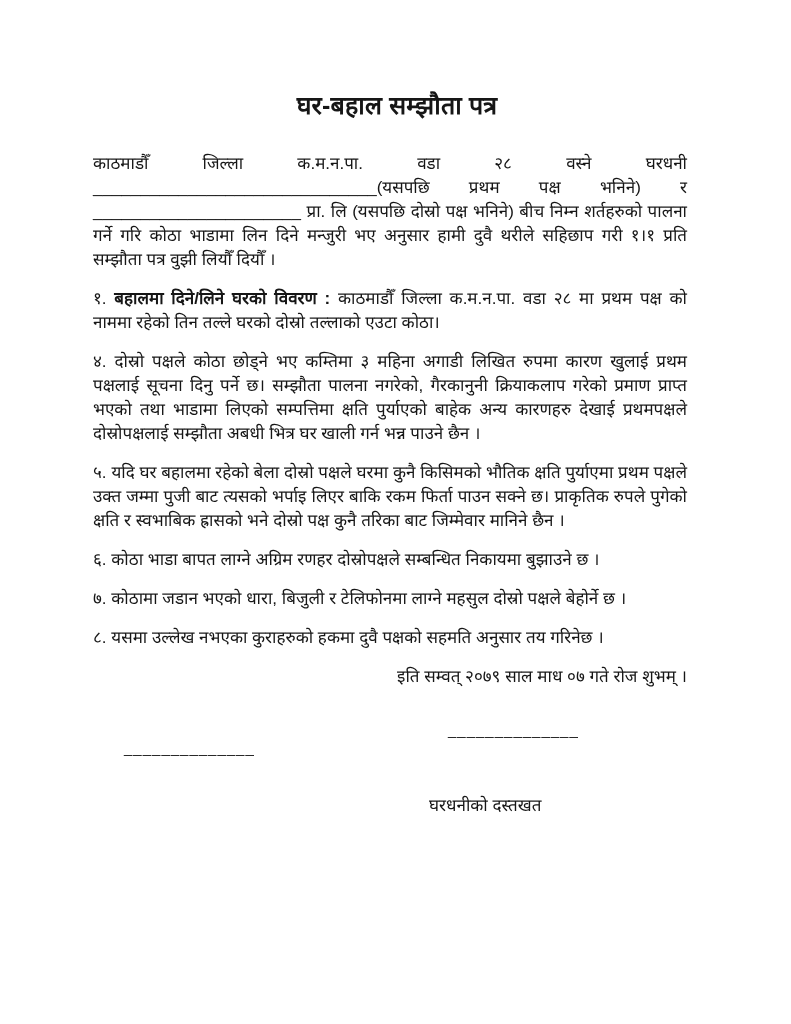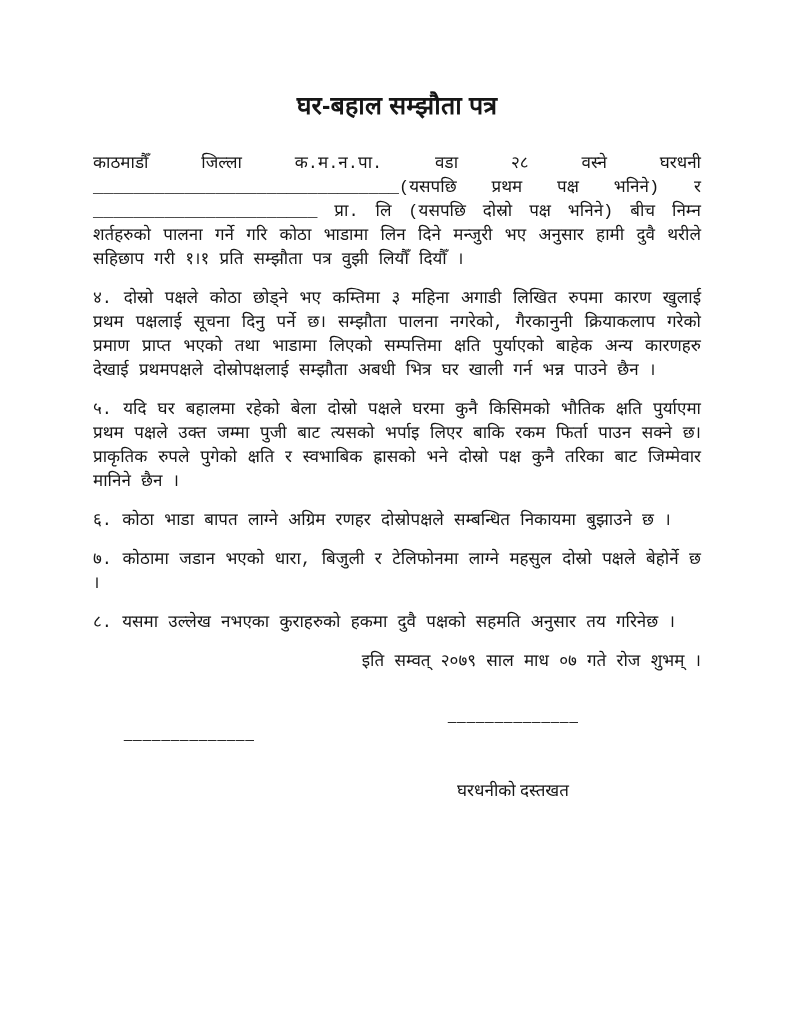--- a/index.html
+++ b/index.html
@@ -22,22 +22,21 @@
     font-size: 25px;
     line-height: 30px;
     font-weight: 700;
     margin: 0 0 32px 0;
     letter-spacing: 0.2px;
   }
   .para {
     font-size: 17px;
     line-height: 24px;
     text-align: justify;
-    margin: 0 0 15px 0;
-    font-family: Liberation Mono, monospace;
+    margin: 0 14px 15px 0;
   }
   .para b { font-weight: 700; }
   .closing {
     text-align: right;
     margin-bottom: 0;
   }
   .sig-block {
     margin-top: 32px;
     font-size: 17px;
   }
@@ -48,31 +47,32 @@
     white-space: pre;
   }
   .dash-row {
     line-height: 18px;
     min-height: 18px;
     letter-spacing: 1px;
     font-size: 15px;
   }
   .sig-right { position: absolute; top: 0; }
   .pos-dash { left: 355px; }
-  .pos-role { left: 364px; font-family: Liberation Serif, serif; }
+  .pos-role { left: 336px; }
 </style>
 </head>
 <body>
 
 <div class="page">
 
   <div class="doc-title">घर-बहाल सम्झौता पत्र</div>
 
   <p class="para">काठमाडौँ जिल्ला क.म.न.पा. वडा २८ वस्ने घरधनी ______________________________(यसपछि प्रथम पक्ष भनिने) र ______________________ प्रा. लि (यसपछि दोस्रो पक्ष भनिने) बीच निम्न शर्तहरुको पालना गर्ने गरि कोठा भाडामा लिन दिने मन्जुरी भए अनुसार हामी दुवै थरीले सहिछाप गरी १।१ प्रति सम्झौता पत्र वुझी लियौँ दियौँ ।</p>
 
+  <p class="para"><span>१.</span> <b>बहालमा दिने/लिने घरको विवरण :</b> <span>काठमाडौँ जिल्ला क.म.न.पा. वडा २८ मा प्रथम पक्ष को नाममा रहेको तिन तल्ले घरको दोस्रो तल्लाको एउटा कोठा।</span></p>
 
 
 
   <p class="para"><span>४.</span> <span>दोस्रो पक्षले कोठा छोड्ने भए कम्तिमा ३ महिना अगाडी लिखित रुपमा कारण खुलाई प्रथम पक्षलाई सूचना दिनु पर्ने छ। सम्झौता पालना नगरेको, गैरकानुनी क्रियाकलाप गरेको प्रमाण प्राप्त भएको तथा भाडामा लिएको सम्पत्तिमा क्षति पुर्याएको बाहेक अन्य कारणहरु देखाई प्रथमपक्षले दोस्रोपक्षलाई सम्झौता अबधी भित्र घर खाली गर्न भन्न पाउने छैन ।</span></p>
 
   <p class="para"><span>५.</span> <span>यदि घर बहालमा रहेको बेला दोस्रो पक्षले घरमा कुनै किसिमको भौतिक क्षति पुर्याएमा प्रथम पक्षले उक्त जम्मा पुजी बाट त्यसको भर्पाइ लिएर बाकि रकम फिर्ता पाउन सक्ने छ। प्राकृतिक रुपले पुगेको क्षति र स्वभाबिक ह्रासको भने दोस्रो पक्ष कुनै तरिका बाट जिम्मेवार मानिने छैन ।</span></p>
 
   <p class="para"><span>६.</span> <span>कोठा भाडा बापत लाग्ने अग्रिम रणहर दोस्रोपक्षले सम्बन्धित निकायमा बुझाउने छ ।</span></p>
 
   <p class="para"><span>७.</span> <span>कोठामा जडान भएको धारा, बिजुली र टेलिफोनमा लाग्ने महसुल दोस्रो पक्षले बेहोर्ने छ ।</span></p>

